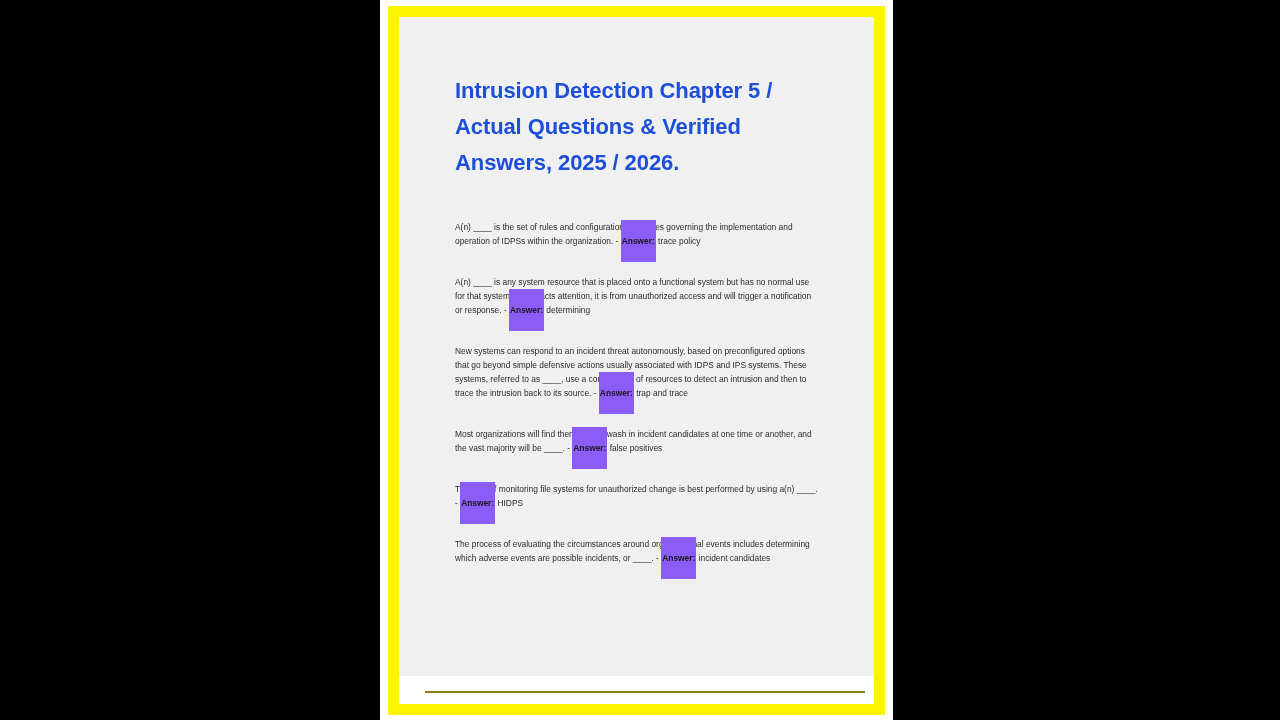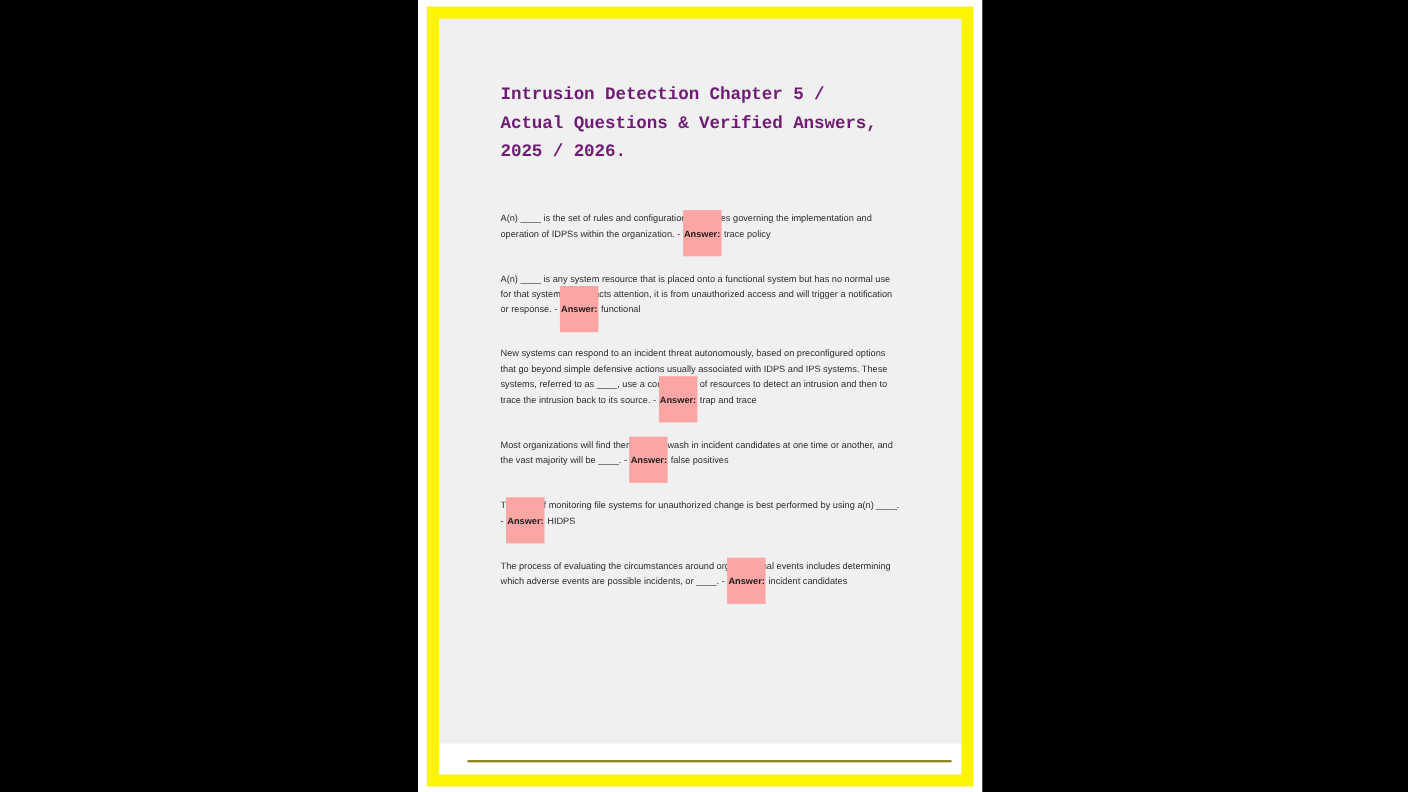--- a/index.html
+++ b/index.html
@@ -52,49 +52,48 @@
     background: #f0f0f0;
     box-sizing: border-box;
     overflow: hidden;
   }
 
   .doc-inner {
     padding: 56px 54px 0 56px;
   }
 
   .doc-title {
-    font-size: 16px;
+    font-size: 22px;
     font-weight: bold;
     line-height: 1.64;
-    color: #701a75;
+    color: #1d4ed8;
     letter-spacing: -0.1px;
     margin: 0 0 40px 0;
     max-width: 350px;
-    font-family: Liberation Mono, monospace;
   }
 
   .qa-list {
     display: block;
   }
 
   .qa-block {
     font-size: 8.4px;
     line-height: 1.66;
     color: #2b2b2b;
     margin-bottom: 27px;
     max-width: 380px;
     text-align: left;
   }
 
   .qa-block:last-child {
     margin-bottom: 0;
   }
 
   .answer-tag {
-    background: #fca5a5;
+    background: #8b5cf6;
     color: #1a1a1a;
     font-weight: bold;
     padding: 16px 1px;
   }
 
   .answer-text {
     color: #2b2b2b;
   }
 
   
@@ -131,21 +130,21 @@
 
         <h1 class="doc-title">Intrusion Detection Chapter 5 / Actual Questions &amp; Verified Answers, 2025 / 2026.</h1>
 
         <div class="qa-list">
 
           <p class="qa-block">
             <span>A(n) ____ is the set of rules and configuration guidelines governing the implementation and operation of IDPSs within the organization. - </span><span class="answer-tag">Answer:</span><span class="answer-text"> trace policy</span>
           </p>
 
           <p class="qa-block">
-            <span>A(n) ____ is any system resource that is placed onto a functional system but has no normal use for that system. If it attracts attention, it is from unauthorized access and will trigger a notification or response. - </span><span class="answer-tag">Answer:</span><span class="answer-text"> functional</span>
+            <span>A(n) ____ is any system resource that is placed onto a functional system but has no normal use for that system. If it attracts attention, it is from unauthorized access and will trigger a notification or response. - </span><span class="answer-tag">Answer:</span><span class="answer-text"> determining</span>
           </p>
 
           <p class="qa-block">
             <span>New systems can respond to an incident threat autonomously, based on preconfigured options that go beyond simple defensive actions usually associated with IDPS and IPS systems. These systems, referred to as ____, use a combination of resources to detect an intrusion and then to trace the intrusion back to its source. - </span><span class="answer-tag">Answer:</span><span class="answer-text"> trap and trace</span>
           </p>
 
 
           <p class="qa-block">
             <span>Most organizations will find themselves awash in incident candidates at one time or another, and the vast majority will be ____. - </span><span class="answer-tag">Answer:</span><span class="answer-text"> false positives</span>
           </p>

